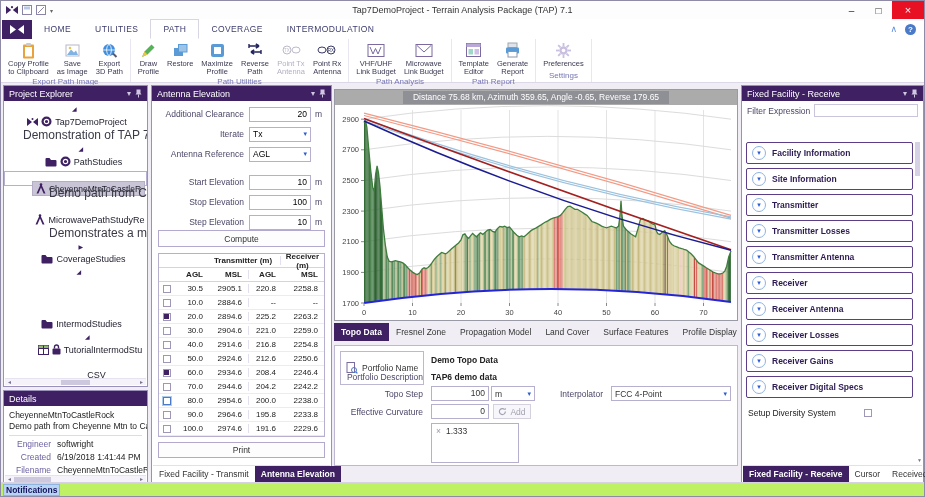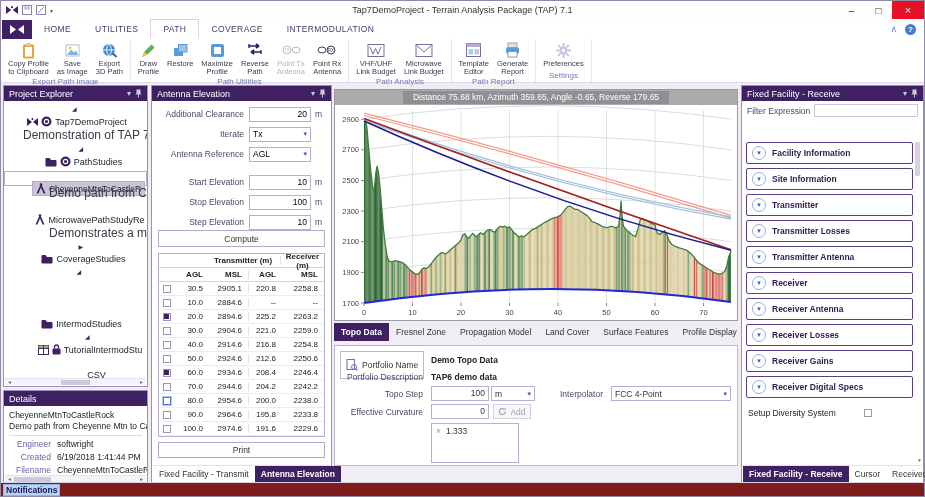--- a/index.html
+++ b/index.html
@@ -89,42 +89,42 @@
   .btab.active{background:#3e2063;color:#fff;font-weight:bold;}
   
   #chartbox{position:absolute;top:4px;left:0;width:404px;border:1px solid #9a9aa6;background:#fff;}
   #chead{height:15px;background:#ababab;display:flex;align-items:center;justify-content:center;}
   #chead .pill{background:#8f8f96;color:#fff;font-size:8.5px;height:13px;line-height:13px;padding:0 10px;white-space:nowrap;}
   #chart-tabs{position:absolute;top:238px;left:0;right:0;height:18px;display:flex;font-size:8.5px;}
   #chart-tabs .btab{padding:0 7px;}
   #topo-content{position:absolute;top:260px;left:0;width:404px;height:121px;background:#fff;border:1px solid #beb7d4;font-size:8.5px;color:#333;}
   .tlabel-col{position:absolute;text-align:right;color:#4c4668;}
   .tval{position:absolute;font-weight:bold;color:#222;}
-  #pf-btn{position:absolute;left:5px;top:5px;height:28px;padding:0 5px;display:flex;gap:4px;align-items:center;border:1px solid #beb7d4;background:#fff;font-size:8.5px;color:#333;}
+  #pf-btn{position:absolute;left:5px;top:5px;height:34px;padding:0 5px;display:flex;gap:4px;align-items:center;border:1px solid #beb7d4;background:#fff;font-size:8.5px;color:#333;}
   .tinp{position:absolute;border:1px solid #b6afd0;height:15px;line-height:13px;font-size:8.5px;text-align:right;padding:0 3px;background:#fff;}
   .tsel{position:absolute;border:1px solid #b6afd0;height:15px;display:flex;align-items:center;font-size:8.5px;padding:0 3px;background:#fff;}
   #add-btn{position:absolute;left:158px;top:58px;height:15px;width:38px;display:flex;align-items:center;justify-content:center;gap:3px;border:1px solid #d4d0de;background:#f7f6fa;color:#a5a1b2;font-size:8.5px;}
   #curv-list{position:absolute;left:96px;top:77px;width:88px;height:40px;border:1px solid #b6afd0;background:#fff;padding:2px 4px;}
   #curv-list .x{color:#9a96aa;margin-right:5px;}
   
   .rxrow{display:flex;align-items:center;margin:3px 5px 0;gap:4px;}
   .rx-filter-input{flex:1;height:13px;border:1px solid #cac4dc;background:#fff;}
   .rxlbl{font-size:8.5px;color:#4c4668;}
   .sqbtn{width:16px;height:15px;border:1px solid #b6afd0;background:#fff;display:flex;align-items:center;justify-content:center;flex:0 0 16px;}
   #accordion{position:absolute;top:56px;left:4px;right:10px;}
   .acc{border:1px solid #5c3d87;border-radius:2px;height:22px;display:flex;align-items:center;background:#fff;margin-bottom:4px;}
   .accbtn{width:14px;height:14px;border-radius:50%;border:1px solid #8fb2e2;color:#2b5dd7;font-size:7px;display:flex;align-items:center;justify-content:center;margin:0 6px 0 5px;flex:0 0 14px;}
   .albl{font-size:8.5px;font-weight:bold;color:#2d1b52;}
   #diversity-row{position:absolute;top:322px;left:6px;right:6px;display:flex;align-items:center;font-size:8.5px;color:#222;}
   #diversity-row .cb{margin-left:28px;}
   .vscroll{position:absolute;right:2px;top:56px;bottom:22px;width:6px;}
   .vthumb{position:absolute;top:0;left:0;width:5px;height:34px;background:#d6d1e4;}
   .vscroll .sarr{position:absolute;bottom:-2px;left:0;}
   
-  .statusbar{position:absolute;left:0;right:0;bottom:0;height:14px;background:#7f1d1d;border-top:1px solid #d6d2e2;display:flex;align-items:center;padding-left:3px;}
+  .statusbar{position:absolute;left:0;right:0;bottom:0;height:14px;background:#bef264;border-top:1px solid #d6d2e2;display:flex;align-items:center;padding-left:3px;}
   .notif{font-size:8.5px;font-weight:bold;color:#15155e;background:#b9d4f2;outline:1px solid #8fb4e0;padding:0 2px;}
   svg{display:block;}
 </style>
 </head>
 <body>
 
 <div class="window">
 
   <div class="titlebar">
     <div class="qat">

